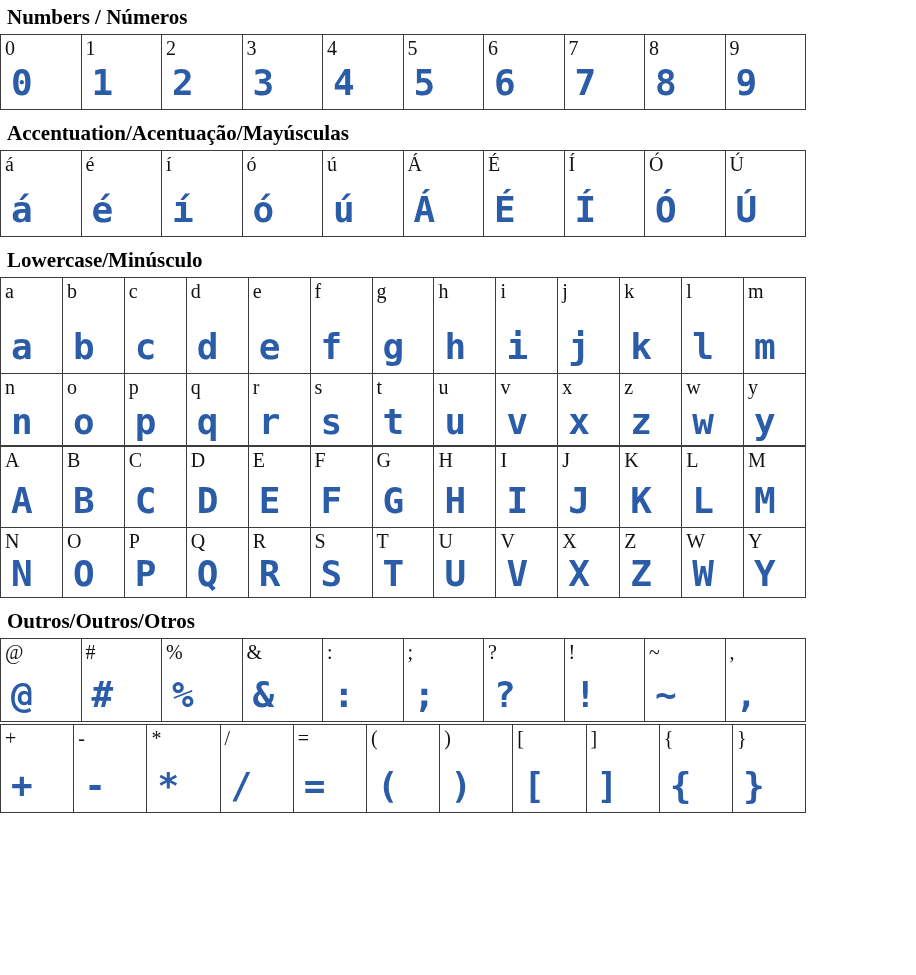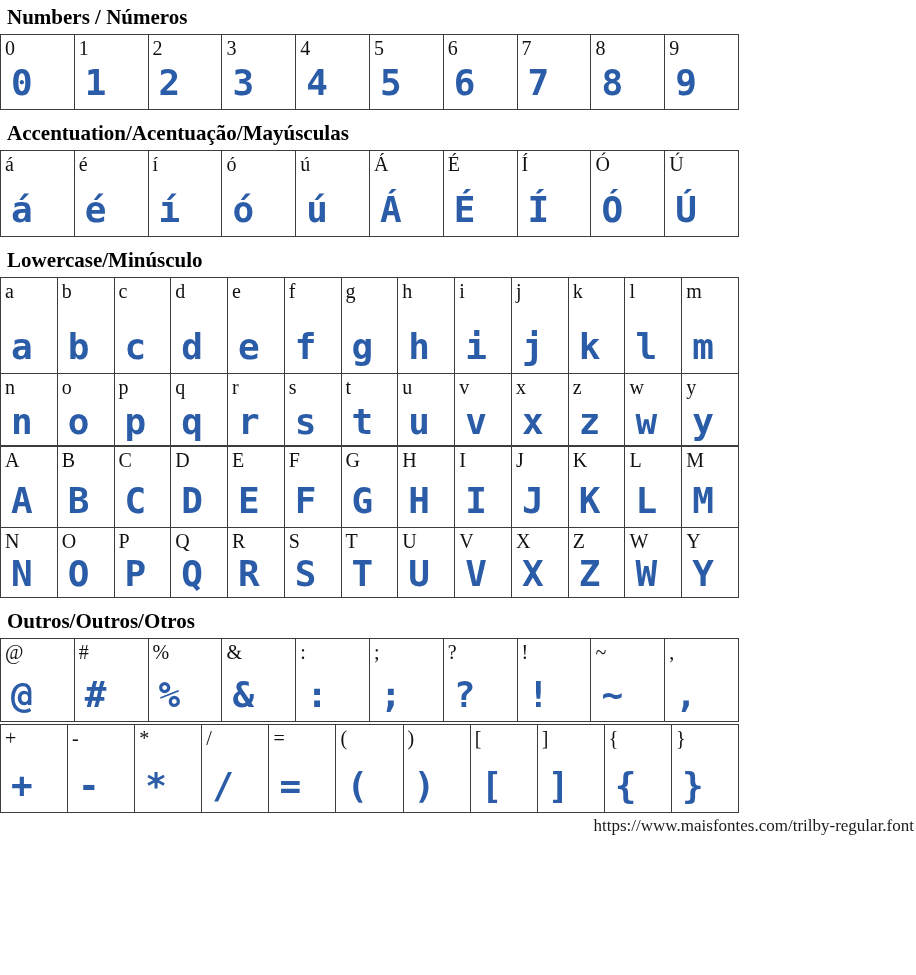--- a/index.html
+++ b/index.html
@@ -11,21 +11,21 @@
   *{box-sizing:border-box;}
   html,body{margin:0;padding:0;}
   body{
     width:916px;
     min-height:975px;
     background:var(--page-bg);
     font-family:"Liberation Serif", serif;
     color:var(--label-color);
   }
   .page{
-    width:739px;
+    width:806px;
     padding-top:2px;
   }
   .section{margin:0;}
   .section + .section{margin-top:0;}
   .section-title{
     font-family:"Liberation Serif", serif;
     font-weight:bold;
     font-size:21px;
     line-height:25px;
     margin:0;
@@ -490,16 +490,13 @@
             <span class="ref-label">{</span>
             <span class="glyph">{</span>
           </div>
           <div class="cell">
             <span class="ref-label">}</span>
             <span class="glyph">}</span>
           </div>
         </div>
       </div>
     </div>
-  <div class="footer">
-    <span class="source-url">https://www.maisfontes.com/trilby-regular.font</span>
-  </div>
 </div>
 
 </body></html>

